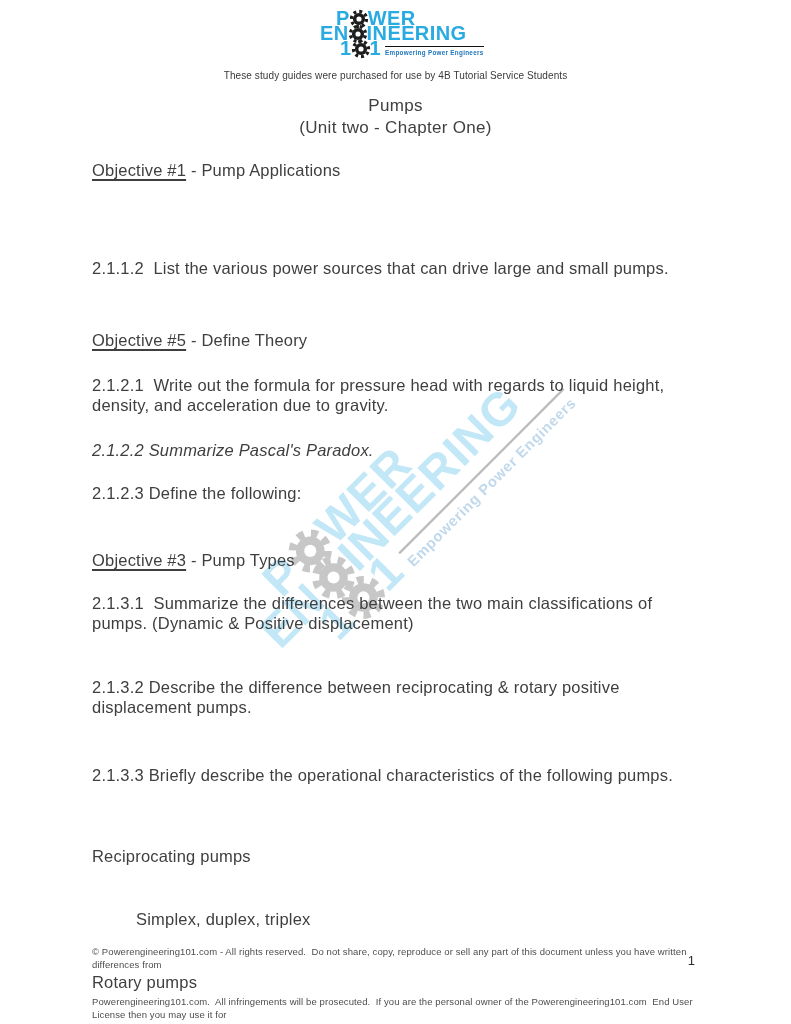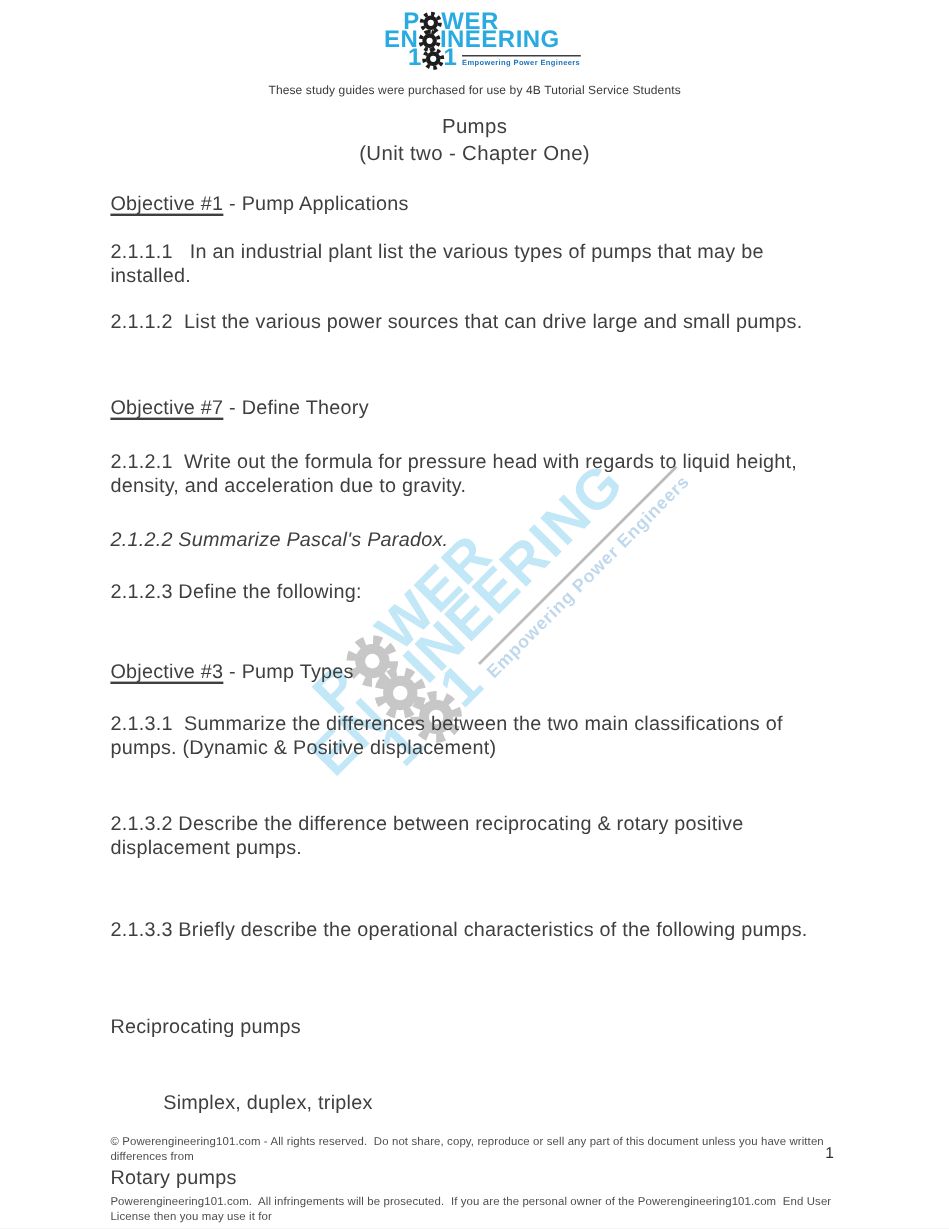--- a/index.html
+++ b/index.html
@@ -128,25 +128,23 @@
       </div>
     </div>
   </div>
 
   <div class="abs center notice">These study guides were purchased for use by 4B Tutorial Service Students</div>
 
   <div class="abs center doc-title">Pumps</div>
   <div class="abs center doc-subtitle">(Unit two - Chapter One)</div>
 
   <div class="abs heading h1"><span class="u">Objective #1</span><span> - Pump Applications</span></div>
-  <div class="abs para p0">2.1.1.1   In an industrial plant list the various types of pumps that may be
-installed.</div>
   <div class="abs para p1">2.1.1.2  List the various power sources that can drive large and small pumps.</div>
 
-  <div class="abs heading h2"><span class="u">Objective #7</span><span> - Define Theory</span></div>
+  <div class="abs heading h2"><span class="u">Objective #5</span><span> - Define Theory</span></div>
   <div class="abs para p2">2.1.2.1  Write out the formula for pressure head with regards to liquid height,
 density, and acceleration due to gravity.</div>
   <div class="abs para p3">2.1.2.2 Summarize Pascal's Paradox.</div>
   <div class="abs para p4">2.1.2.3 Define the following:</div>
 
   <div class="abs heading h3"><span class="u">Objective #3</span><span> - Pump Types</span></div>
   <div class="abs para p5">2.1.3.1  Summarize the differences between the two main classifications of
 pumps. (Dynamic &amp; Positive displacement)</div>
   <div class="abs para p6">2.1.3.2 Describe the difference between reciprocating &amp; rotary positive
 displacement pumps.</div>

